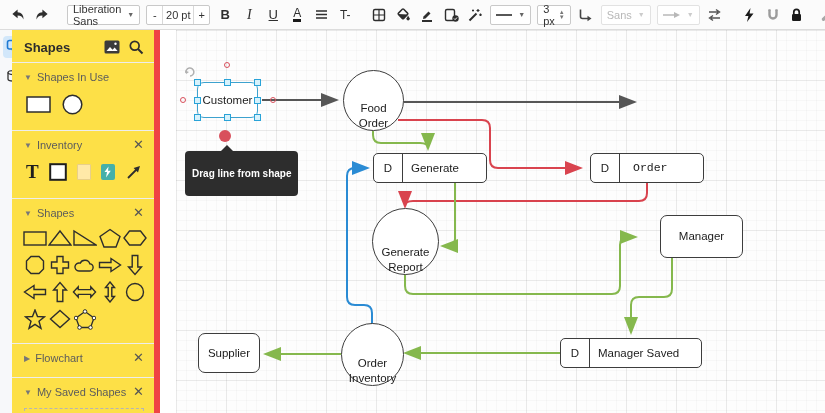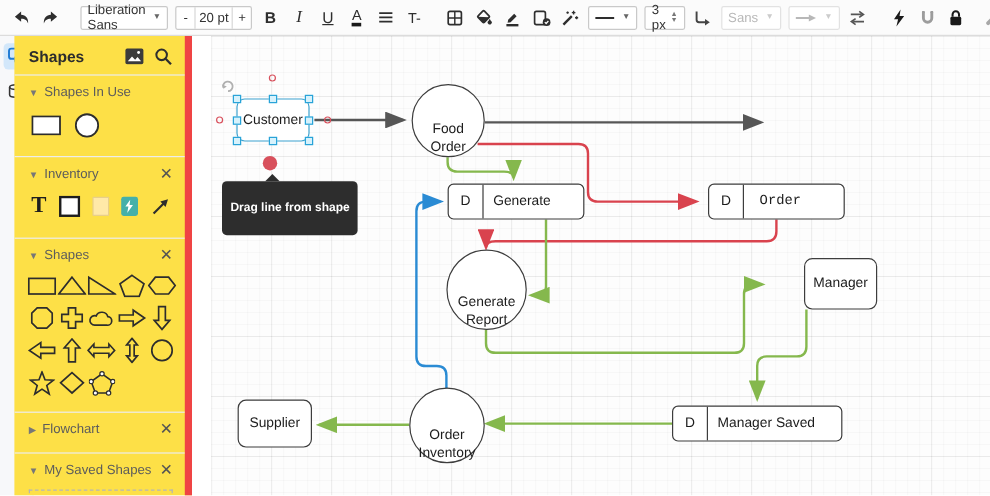--- a/index.html
+++ b/index.html
@@ -492,21 +492,21 @@
       <div class="d-cell">D</div>
       <span class="d-label">Generate</span>
     </div>
     <div class="node data" style="left:414px; top:123px; width:114px; height:30px;">
       <div class="d-cell">D</div>
       <span class="d-label" style="padding-left:13px;font-family:Liberation Mono, monospace;">Order</span>
     </div>
     <div class="node circle" style="left:196px; top:178px; width:67px; height:67px;">
       <span style="width:54px;">Generate Report</span>
     </div>
-    <div class="node rect" style="left:494px; top:185px; width:61px; height:43px;">
+    <div class="node rect" style="left:484px; top:185px; width:83px; height:43px;">
       <span>Manager</span>
     </div>
     <div class="node circle" style="left:165px; top:293px; width:63px; height:63px;">
       <span style="width:56px;">Order Inventory</span>
     </div>
     <div class="node rect" style="left:22px; top:303px; width:62px; height:40px;">
       <span>Supplier</span>
     </div>
     <div class="node data" style="left:384px; top:308px; width:142px; height:30px;">
       <div class="d-cell">D</div>

